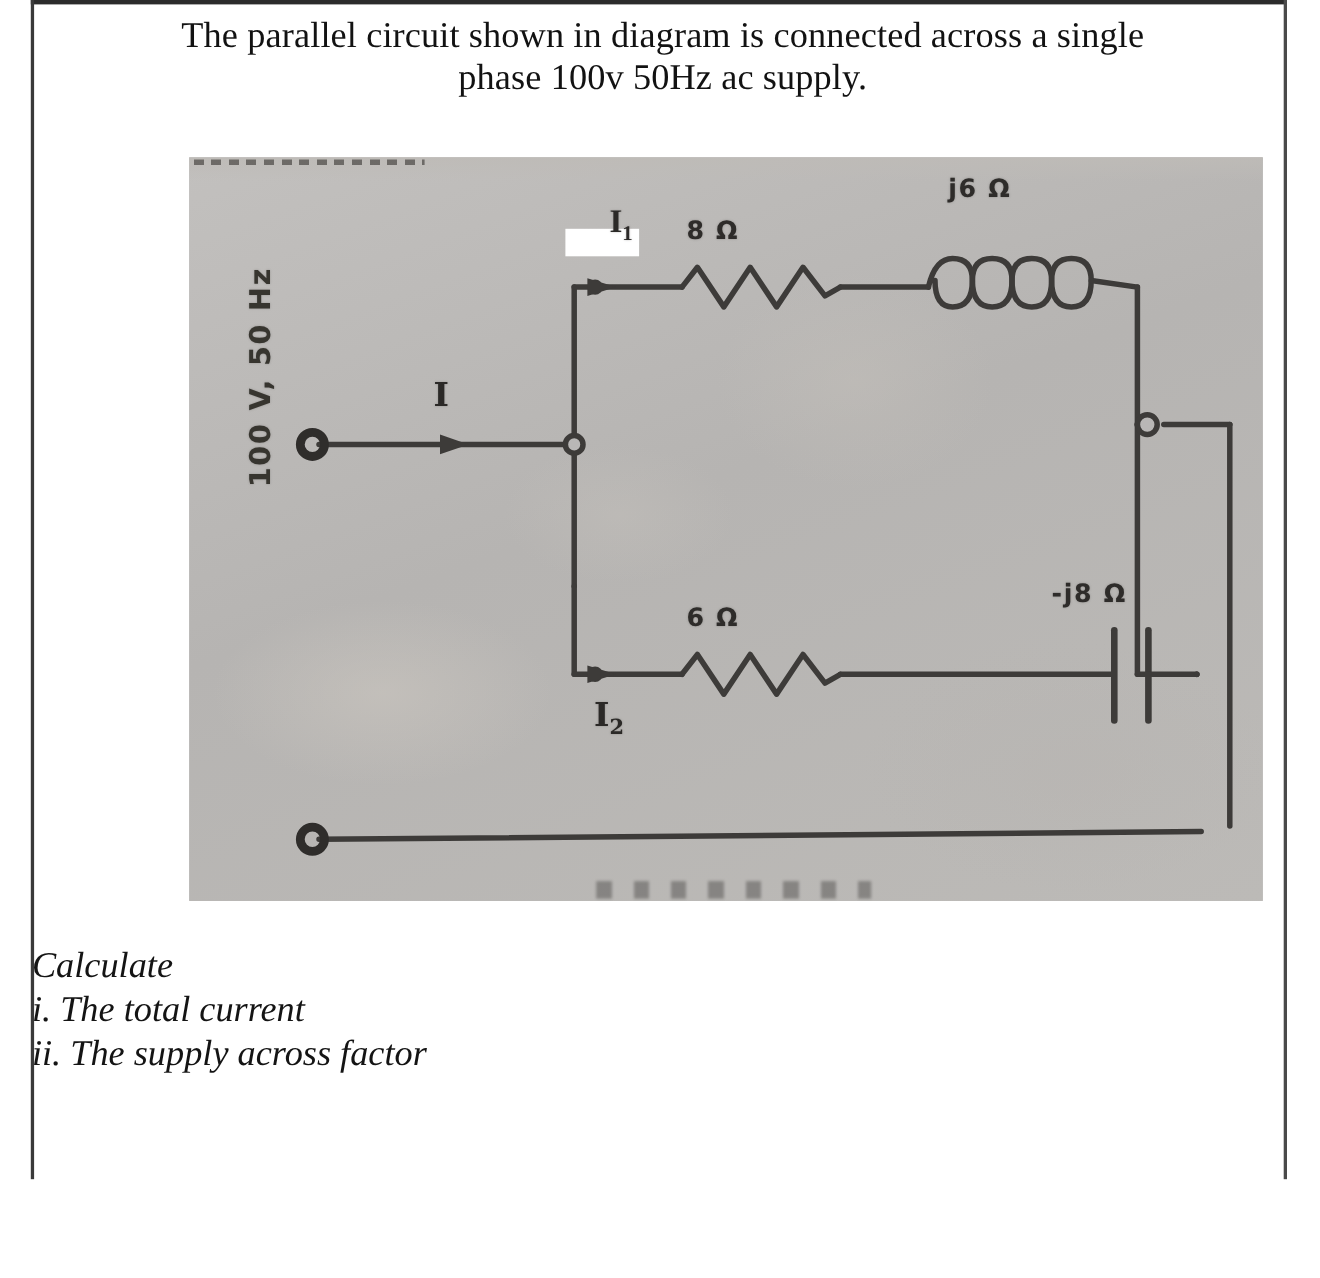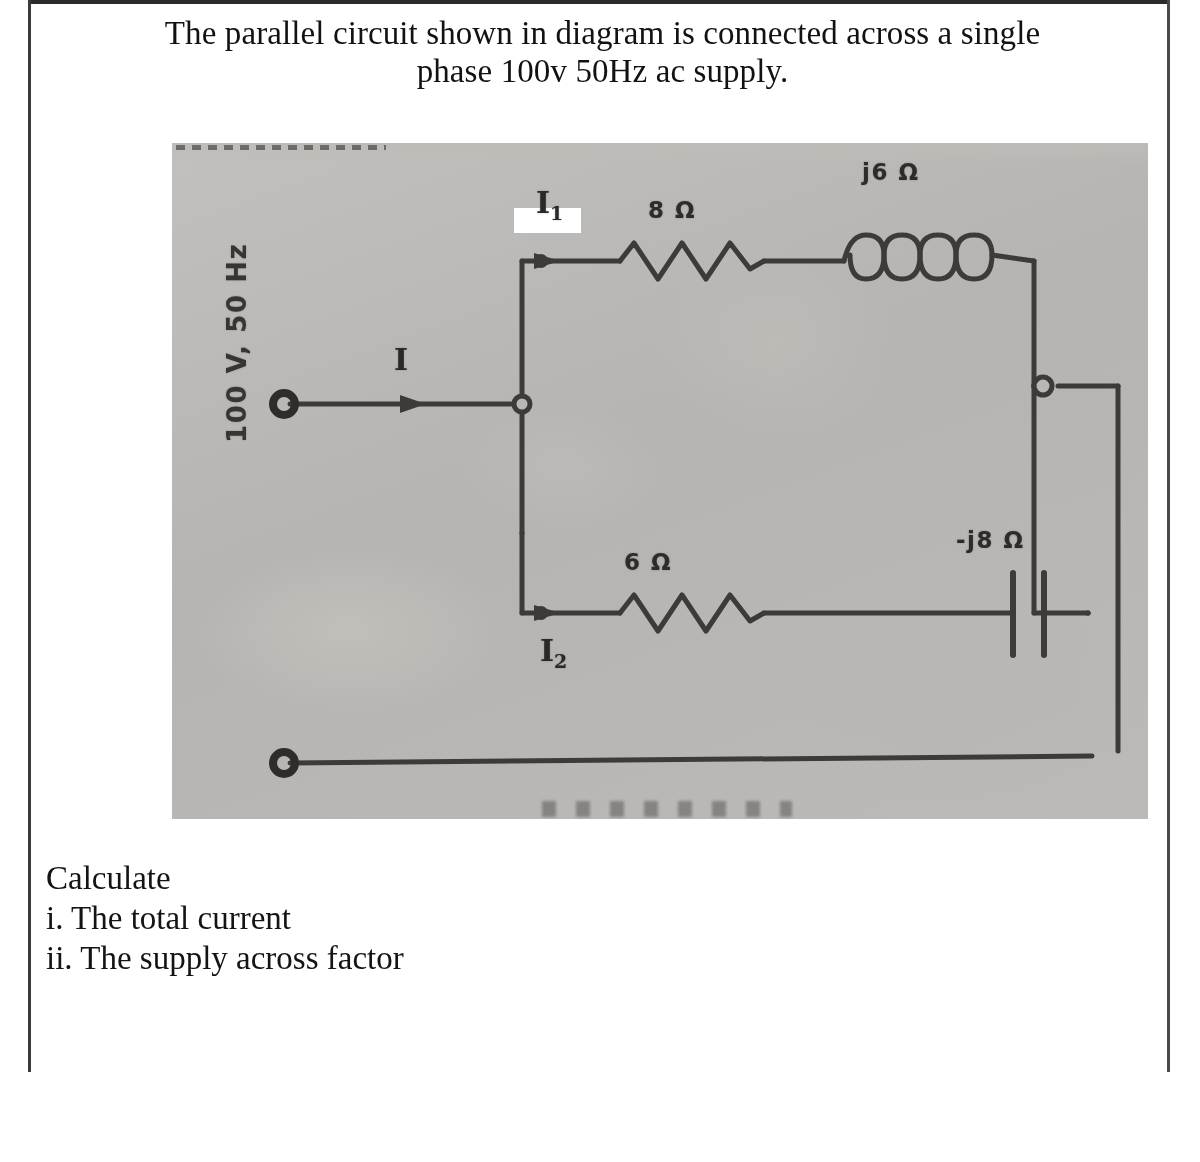--- a/index.html
+++ b/index.html
@@ -155,23 +155,24 @@
     white-space: nowrap;
     text-shadow: 0 0 2px rgba(80,78,76,0.4);
   }
   .current-label sub {
     font-size: 19px;
   }
 
   
   .answer-block {
     position: absolute;
-    left: 46px;
+    left: 29px;
     top: 858px;
     width: 1000px;
+    font-style: italic;
   }
   .answer-line {
     font-size: 33px;
     line-height: 40px;
     color: #141414;
     font-weight: 500;
     white-space: nowrap;
   }
 </style>
 </head>
@@ -250,28 +251,28 @@
       <polygon points="228,252 254,261 228,270"></polygon>
       <polygon points="362,110 388,118 362,126"></polygon>
       <polygon points="362,462 388,470 362,478"></polygon>
     </g>
   </svg>
 
   <div id="i1-cover"></div>
 
   <div id="label-vsource">100 V, 50 Hz</div>
 
-  <div class="circ-label" style="left:476px; top:54px;">8 Ω</div>
+  <div class="circ-label" style="left:452px; top:54px;">8 Ω</div>
   <div class="circ-label" style="left:690px; top:16px;">j6 Ω</div>
   <div class="circ-label" style="left:452px; top:406px;">6 Ω</div>
   <div class="circ-label" style="left:784px; top:384px;">-j8 Ω</div>
 
   <div class="current-label" style="left:222px; top:199px;">I</div>
 
-  <div class="current-label" style="left:364px; top:42px;"><span>I</span><sub>1</sub></div>
+  <div class="current-label" style="left:382px; top:42px;font-family:Liberation Serif, serif;"><span>I</span><sub>1</sub></div>
 
   <div class="current-label" style="left:368px; top:490px;"><span>I</span><sub>2</sub></div>
 
   <div id="photo-bottom-smudge"></div>
 </div>
 
 <div class="answer-block">
   <div class="answer-line">Calculate</div>
   <div class="answer-line">i. The total current</div>
   <div class="answer-line">ii. The supply across factor</div>

